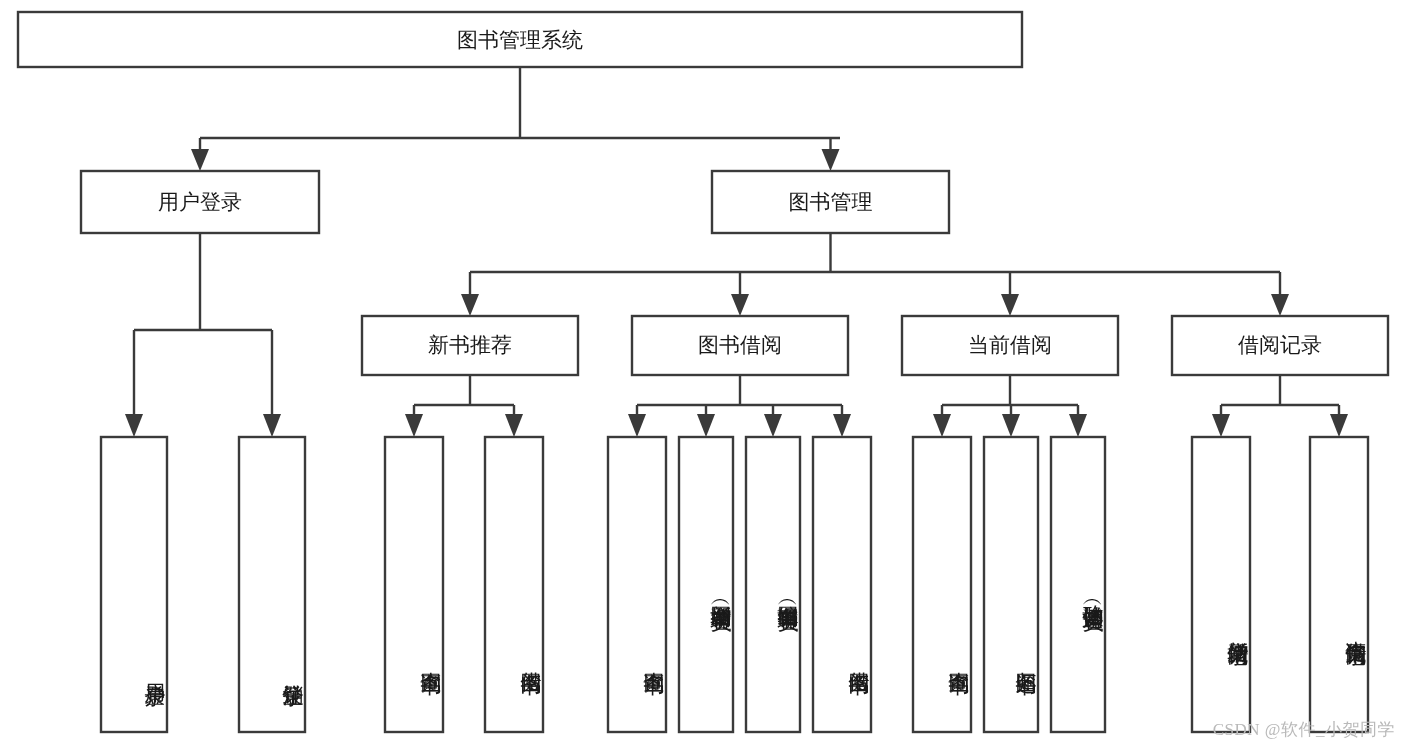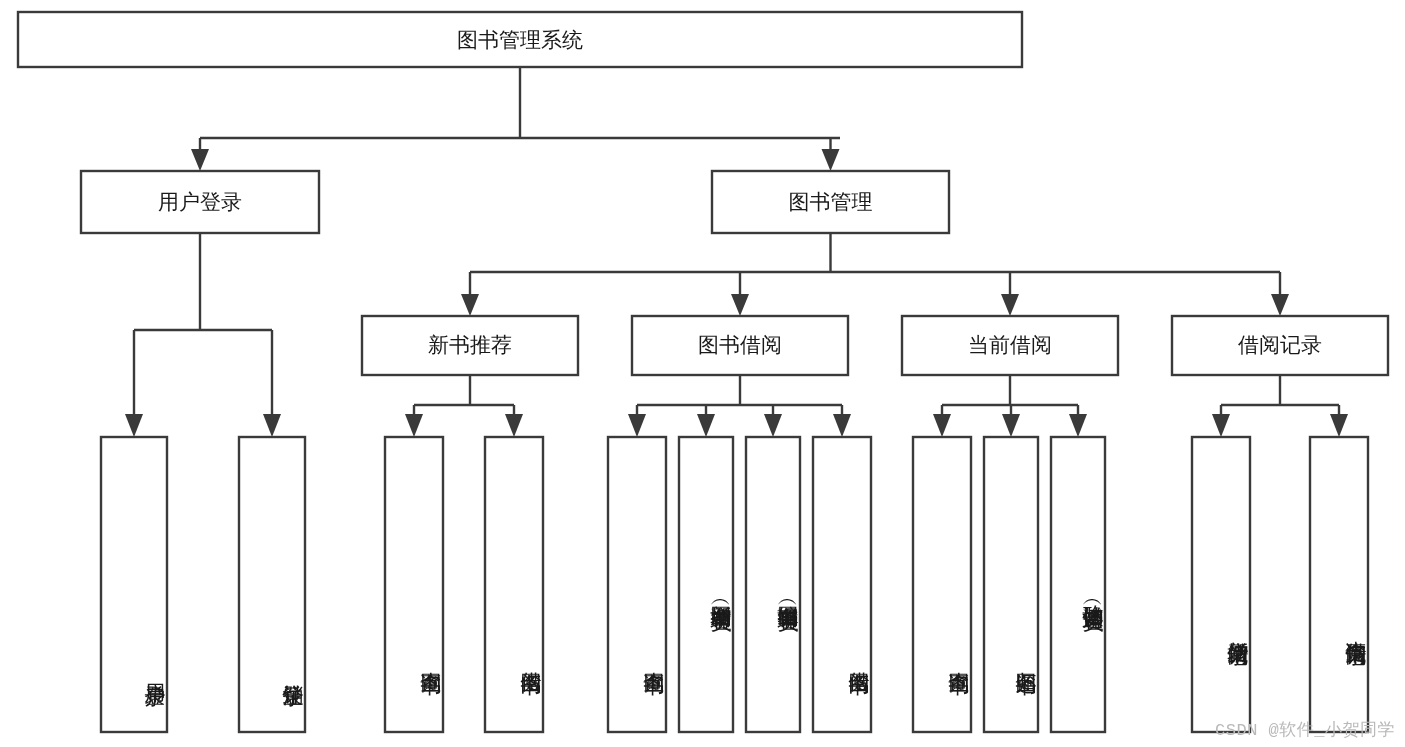--- a/index.html
+++ b/index.html
@@ -62,21 +62,21 @@
     display: flex;
     align-items: flex-start;
     justify-content: center;
     pointer-events: none;
     text-align: left;
   }
   .watermark {
     position: absolute;
     right: 10px;
     bottom: 6px;
-    font-family: Liberation Mono, monospace;
+    font-family: Liberation Serif, serif;
     font-size: 17px;
     color: #b9b9b9;
     letter-spacing: 0.5px;
     white-space: nowrap;
   }
 </style>
 </head>
 <body>
 
 <div id="diagram-root">

